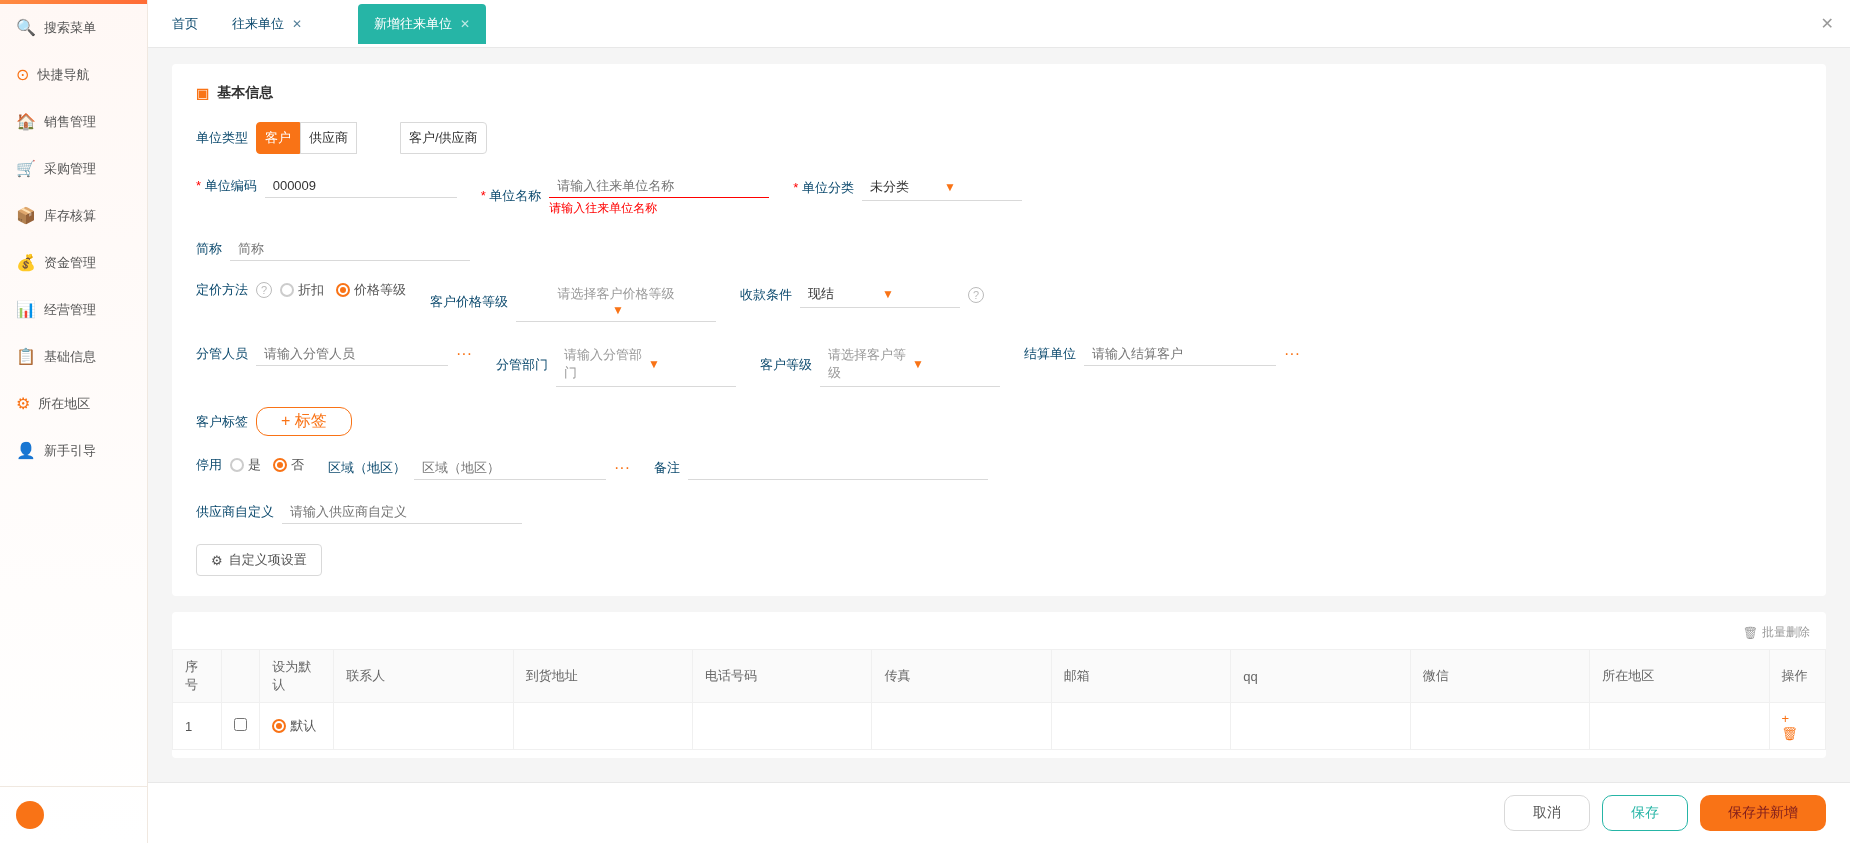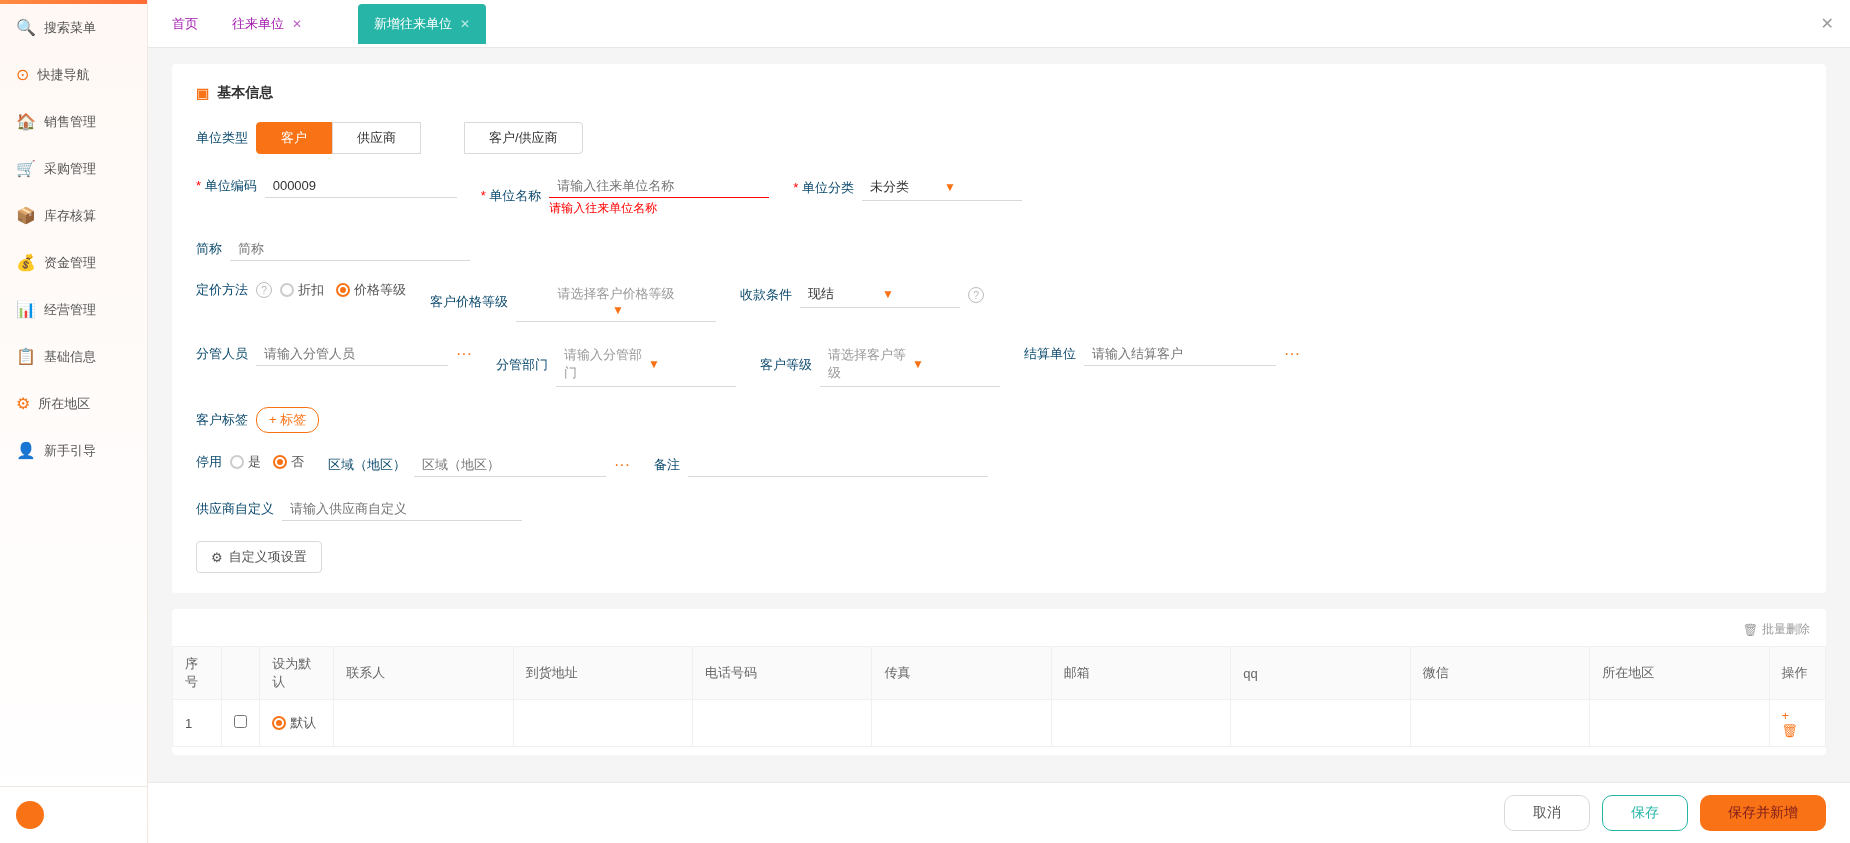--- a/index.html
+++ b/index.html
@@ -53,21 +53,21 @@
       gap: 2px;
     }
     .tab {
       display: flex;
       align-items: center;
       padding: 0 16px;
       height: 40px;
       font-size: 13px;
       cursor: pointer;
       border-radius: 4px 4px 0 0;
-      color: #a21caf;
+      color: #0c4a6e;
       gap: 6px;
     }
     .tab.active {
       background: #26b5a6;
       color: #fff;
       font-weight: 500;
       margin-left: 38px;
     }
     .tab .close { font-size: 12px; opacity: 0.7; margin-left: 2px; }
     .tab.active .close { color: #fff; }
@@ -150,21 +150,21 @@
       color: #999;
       justify-content: flex-end;
     }
     .form-select span { flex: 1; }
     .form-select .arrow { color: #f97316; font-size: 12px; margin-left: 4px; }
     .select-with-value .val { color: #333; }
 
     
     .type-btns { display: flex; gap: 0; }
     .type-btn {
-      padding: 6px 24px;
+      padding: 6px 8px;
       border: 1px solid #d9d9d9;
       font-size: 13px;
       cursor: pointer;
       background: #fff;
       color: #333;
     }
     .type-btn:first-child { border-radius: 4px 0 0 4px; }
     .type-btn:last-child { border-radius: 0 4px 4px 0; margin-left: 43px; }
     .type-btn.active { background: #f97316; border-color: #f97316; color: #fff; }
 
@@ -178,22 +178,22 @@
     .radio-circle.checked { border-color: #f97316; }
     .radio-circle.checked::after {
       content: ''; width: 6px; height: 6px; background: #f97316; border-radius: 50%;
     }
 
     
     .tag-btn {
       border: 1px solid #f97316;
       color: #f97316;
       border-radius: 12px;
-      padding: 3px 12px;
-      font-size: 13px;
+      padding: 3px 24px;
+      font-size: 16px;
       cursor: pointer;
       background: transparent;
       display: flex;
       align-items: center;
       gap: 4px;
     }
 
     
     .more-icon { color: #f97316; font-size: 16px; cursor: pointer; }
 

